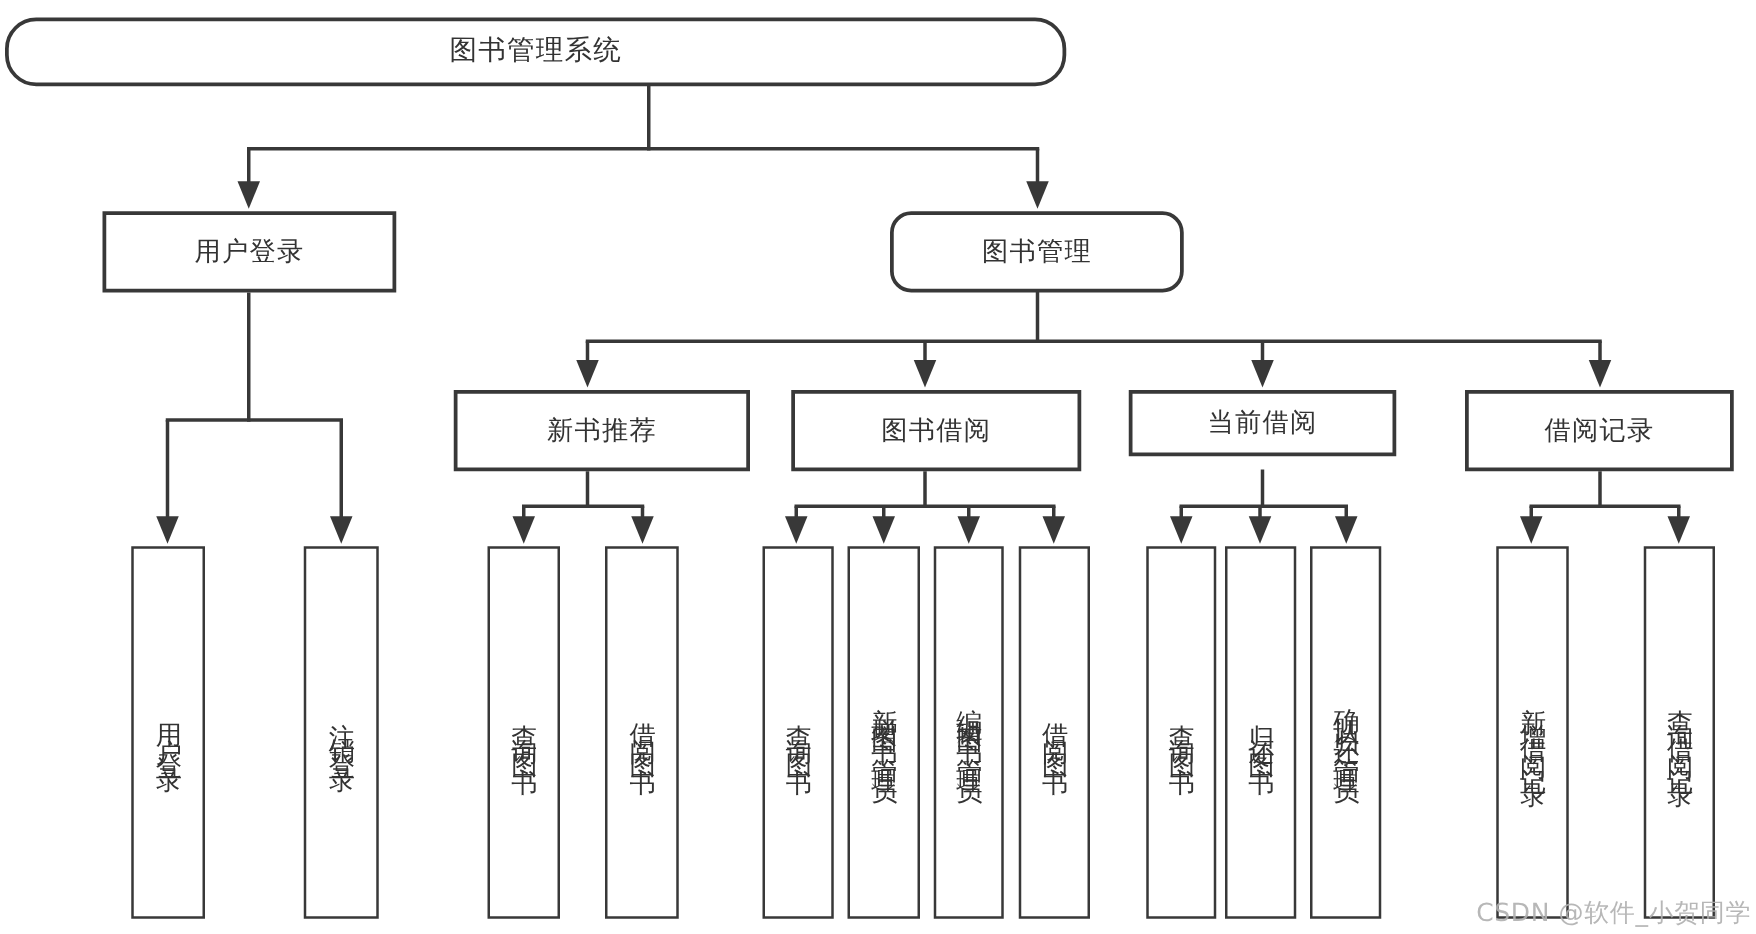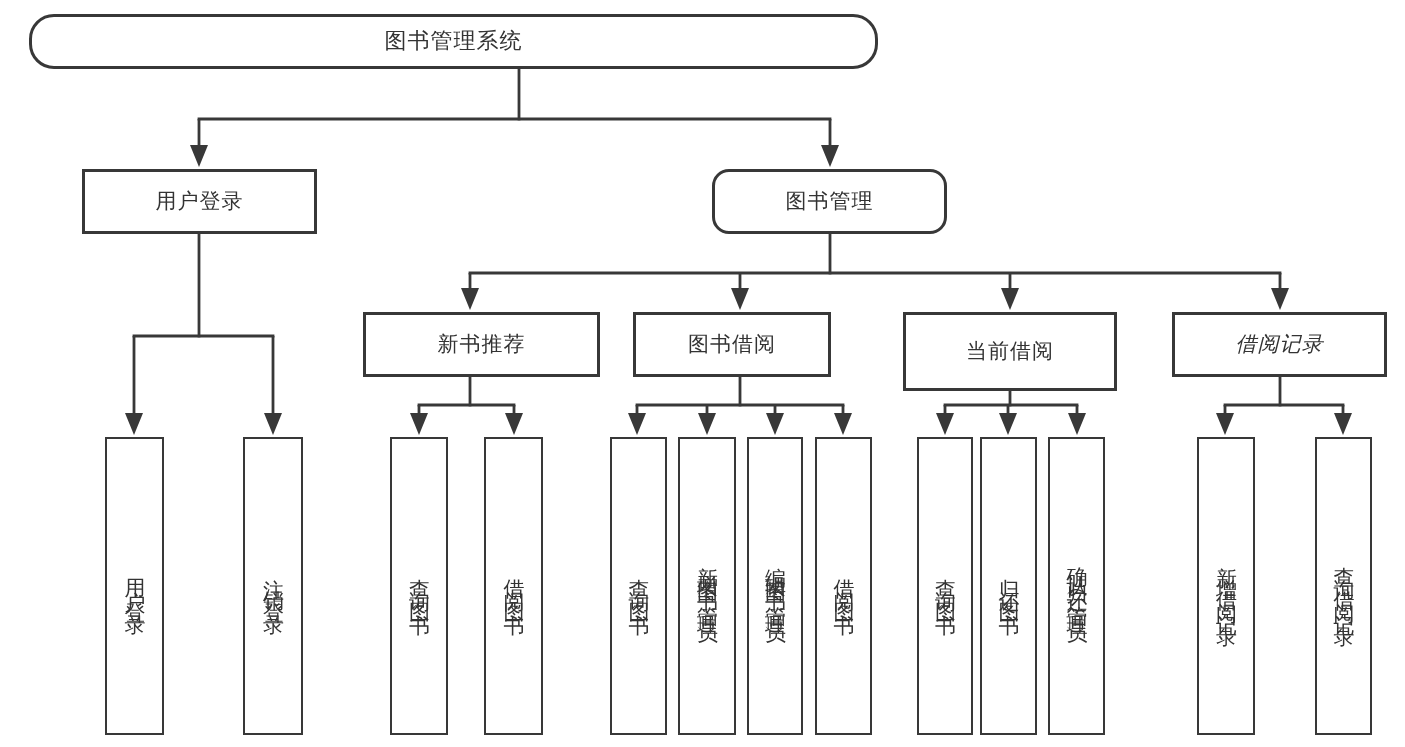--- a/index.html
+++ b/index.html
@@ -123,41 +123,41 @@
 
       <line x1="945" y1="405" x2="945" y2="414" marker-end="url(#arrow)"></line>
       <line x1="1008" y1="405" x2="1008" y2="414" marker-end="url(#arrow)"></line>
       <line x1="1077" y1="405" x2="1077" y2="414" marker-end="url(#arrow)"></line>
 
       <line x1="1225" y1="405" x2="1225" y2="414" marker-end="url(#arrow)"></line>
       <line x1="1343" y1="405" x2="1343" y2="414" marker-end="url(#arrow)"></line>
     </g>
   </svg>
 
-  <div class="node h root" style="left:29px; top:14px; width:849px; height:55px;border-radius:25px;">
+  <div class="node h root" style="left:4px; top:14px; width:849px; height:55px;border-radius:25px;">
     <span>图书管理系统</span>
   </div>
 
   <div class="node h" style="left:82px; top:169px; width:235px; height:65px;">
     <span>用户登录</span>
   </div>
   <div class="node h" style="left:712px; top:169px; width:235px; height:65px;border-radius:17px;">
     <span>图书管理</span>
   </div>
 
   <div class="node h" style="left:363px; top:312px; width:237px; height:65px;">
     <span>新书推荐</span>
   </div>
-  <div class="node h" style="left:633px; top:312px; width:198px; height:65px;">
+  <div class="node h" style="left:633px; top:312px; width:232px; height:65px;">
     <span>图书借阅</span>
   </div>
-  <div class="node h" style="left:903px; top:312px; width:214px; height:79px;">
+  <div class="node h" style="left:903px; top:312px; width:214px; height:53px;">
     <span>当前借阅</span>
   </div>
-  <div class="node h" style="left:1172px; top:312px; width:215px; height:65px;font-style:italic;">
+  <div class="node h" style="left:1172px; top:312px; width:215px; height:65px;">
     <span>借阅记录</span>
   </div>
 
   <div class="node v" style="left:105px; top:437px; width:59px; height:298px;">
     <span>用户登录</span>
   </div>
   <div class="node v" style="left:243px; top:437px; width:60px; height:298px;">
     <span>注销登录</span>
   </div>
 
@@ -191,14 +191,15 @@
     <span>确认归还（管理员）</span>
   </div>
 
   <div class="node v" style="left:1197px; top:437px; width:58px; height:298px;">
     <span>新增借阅记录</span>
   </div>
   <div class="node v" style="left:1315px; top:437px; width:57px; height:298px;">
     <span>查询借阅记录</span>
   </div>
 
+  <div class="watermark">CSDN @软件_小贺同学</div>
 
 </div>
 
 </body></html>

